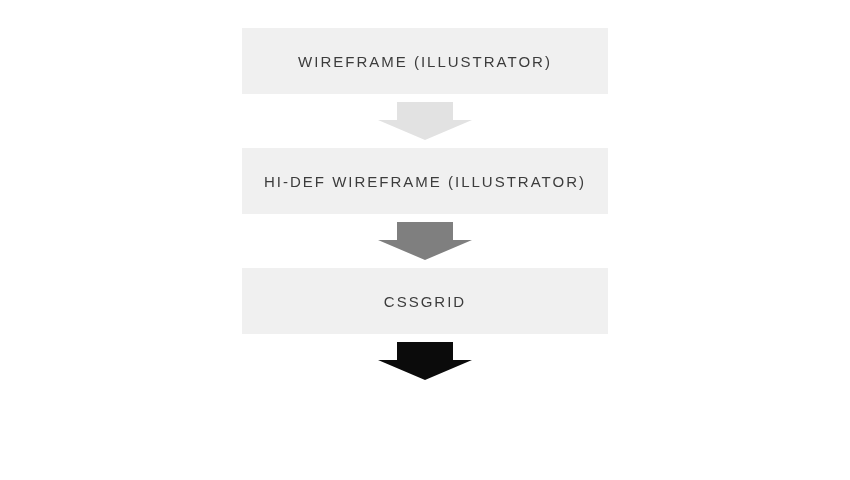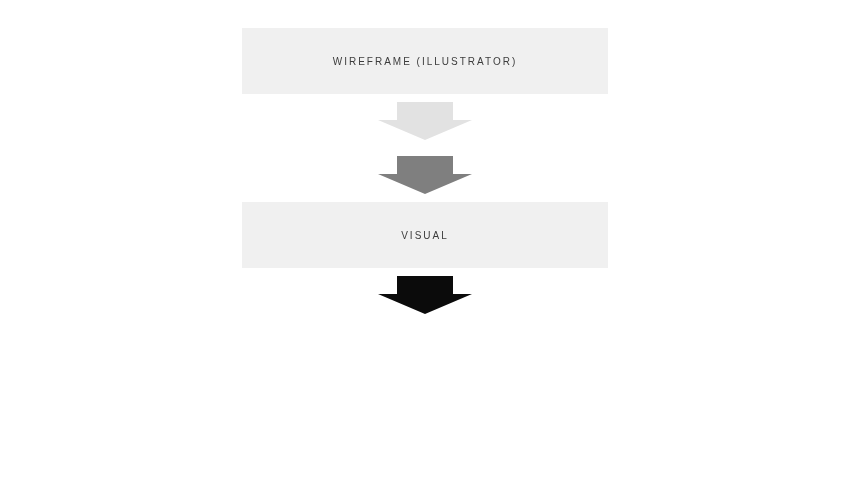--- a/index.html
+++ b/index.html
@@ -26,21 +26,21 @@
   }
   .step-box {
     width: 366px;
     height: 66px;
     background: #f0f0f0;
     display: flex;
     align-items: center;
     justify-content: center;
   }
   .step-label {
-    font-size: 10px;
+    font-size: 15px;
     font-weight: 400;
     letter-spacing: 2px;
     color: #3c3c3c;
     white-space: nowrap;
   }
   .arrow-wrap {
     height: 38px;
     margin: 8px 0;
     display: flex;
     align-items: center;
@@ -59,29 +59,32 @@
     <div class="step-box">
       <span class="step-label">WIREFRAME (ILLUSTRATOR)</span>
     </div>
 
     <div class="arrow-wrap">
       <svg width="94" height="38" viewBox="0 0 94 38">
         <polygon points="19,0 75,0 75,18 94,18 47,38 0,18 19,18" fill="#e2e2e2"></polygon>
       </svg>
     </div>
 
+    <div class="step-box">
+      <span class="step-label">HI-DEF WIREFRAME (ILLUSTRATOR)</span>
+    </div>
 
     <div class="arrow-wrap">
       <svg width="94" height="38" viewBox="0 0 94 38">
         <polygon points="19,0 75,0 75,18 94,18 47,38 0,18 19,18" fill="#7f7f7f"></polygon>
       </svg>
     </div>
 
     <div class="step-box">
-      <span class="step-label">VISUAL</span>
+      <span class="step-label">CSSGRID</span>
     </div>
 
     <div class="arrow-wrap">
       <svg width="94" height="38" viewBox="0 0 94 38">
         <polygon points="19,0 75,0 75,18 94,18 47,38 0,18 19,18" fill="#0b0b0b"></polygon>
       </svg>
     </div>
 
 
   </div>

